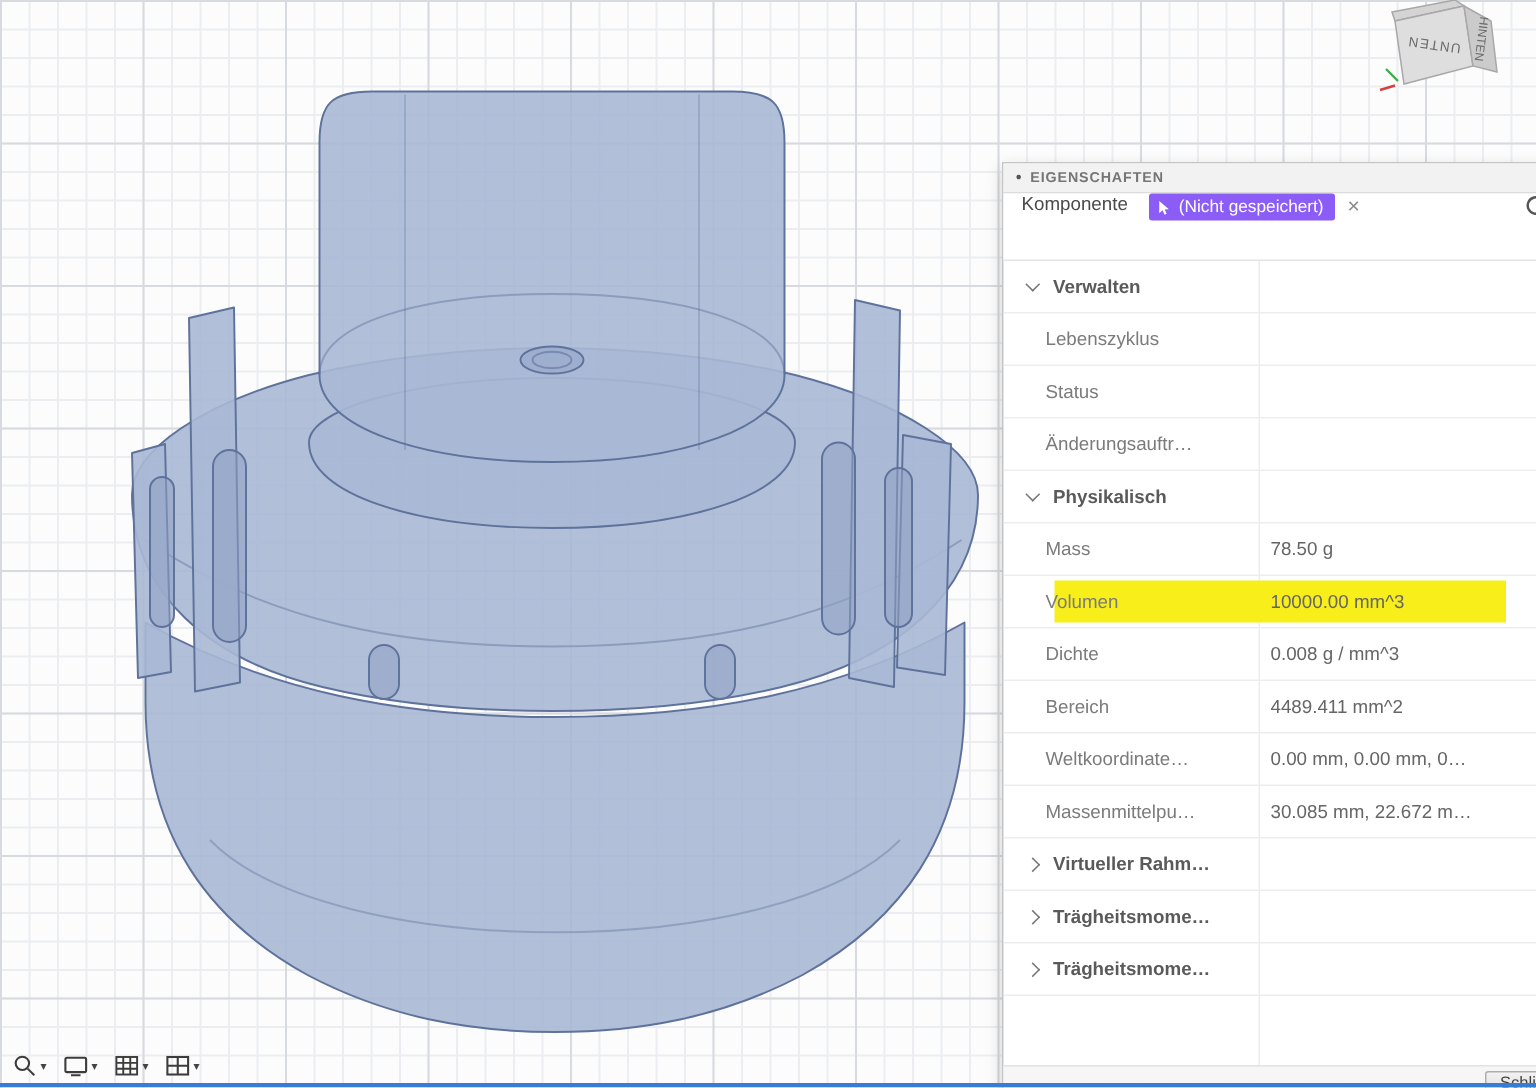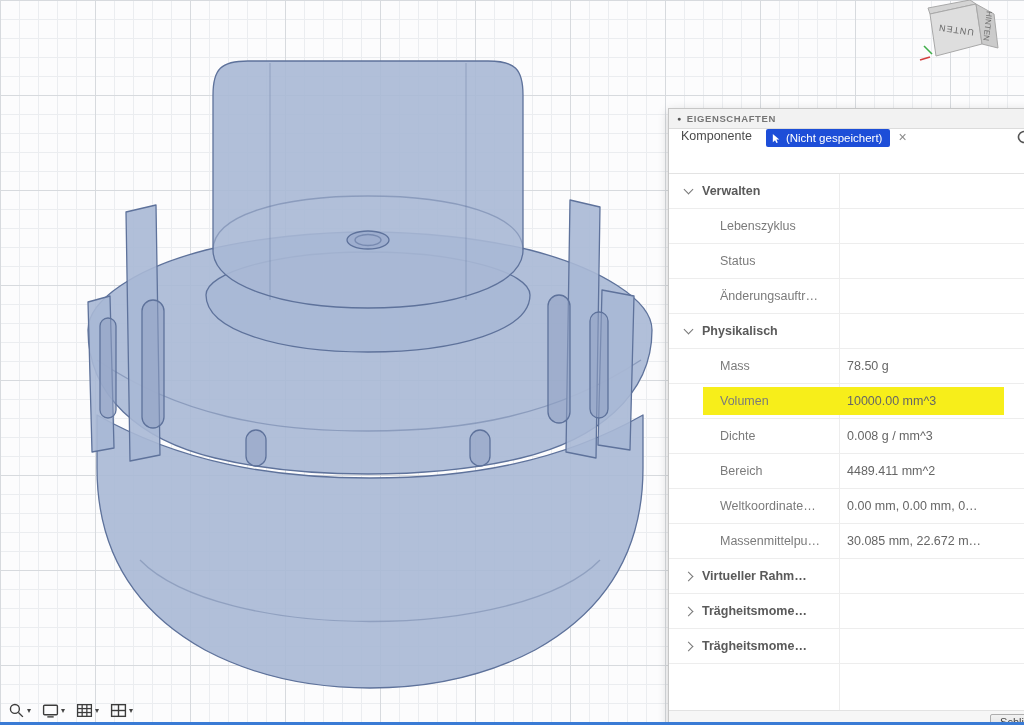--- a/index.html
+++ b/index.html
@@ -39,41 +39,41 @@
   .panel-header { height:20px; background:#f2f2f2; border-bottom:1px solid #dcdcdc;
                   display:flex; align-items:center; padding:0 8px;
                   color:#757575; font-size:9.5px; letter-spacing:.6px; }
   .hdr-dot { font-size:7px; margin-right:5px; color:#555; }
   .hdr-title { font-weight:bold; }
   .hdr-expand { margin-left:auto; font-size:11px; color:#666; cursor:pointer; }
 
   .tabbar { height:45px; display:flex; align-items:flex-start; padding:0 12px;
             border-bottom:1px solid #e3e3e3; background:#fff; }
   .tab-label { font-size:12.5px; color:#4a4a4a; margin-right:14px; }
-  .badge { display:inline-flex; align-items:center; gap:4px; background:#1d4ed8; color:#fff;
+  .badge { display:inline-flex; align-items:center; gap:4px; background:#8b5cf6; color:#fff;
            font-size:11.5px; padding:3px 8px 3px 5px; border-radius:2px; cursor:pointer; }
   .badge svg { width:11px; height:11px; }
   .tab-close { font-size:14px; color:#8a8a8a; margin-left:8px; cursor:pointer; }
   .tab-actions { margin-left:auto; display:flex; align-items:center; gap:13px; }
   .tab-actions svg { width:16px; height:16px; cursor:pointer; }
 
   .panel-body { flex:1; display:flex; min-height:0; }
   .rows { flex:1; position:relative; overflow:hidden; }
   .col-divider { position:absolute; left:170px; top:0; bottom:0; width:1px; background:#ededed; }
 
   .srow { height:35px; display:flex; align-items:center; border-bottom:1px solid #ededed;
           color:#5a5a5a; font-size:12.5px; font-weight:bold; position:relative; cursor:pointer; }
   .chev { display:inline-block; width:7px; height:7px; border-right:1.6px solid #777;
           border-bottom:1.6px solid #777; margin-left:16px; margin-right:10px; }
   .chev.down { transform:rotate(45deg); margin-top:-3px; }
   .chev.right { transform:rotate(-45deg); }
 
   .prow { height:35px; display:flex; align-items:stretch; border-bottom:1px solid #ededed;
           position:relative; font-size:12.5px; }
-  .label-cell { width:170px; padding-left:51px; color:#7b7b7b; display:flex; align-items:center;
+  .label-cell { width:170px; padding-left:28px; color:#7b7b7b; display:flex; align-items:center;
                 white-space:nowrap; overflow:hidden; position:relative; z-index:2; }
   .value-cell { flex:1; padding-left:8px; color:#666; display:flex; align-items:center;
                 white-space:nowrap; overflow:hidden; position:relative; z-index:2; }
   .hl-band { position:absolute; left:34px; right:55px; top:3px; bottom:3px;
              background:#f7ee1a; z-index:1; }
 
   .vscroll { width:14px; border-left:1px solid #e4e4e4; background:#fafafa;
              display:flex; flex-direction:column; align-items:center; cursor:pointer; }
   .scroll-arrow { font-size:7px; color:#888; padding:3px 0 4px; }
   .scroll-thumb { width:8px; height:130px; background:#d3d3d3; border-radius:4px; }

